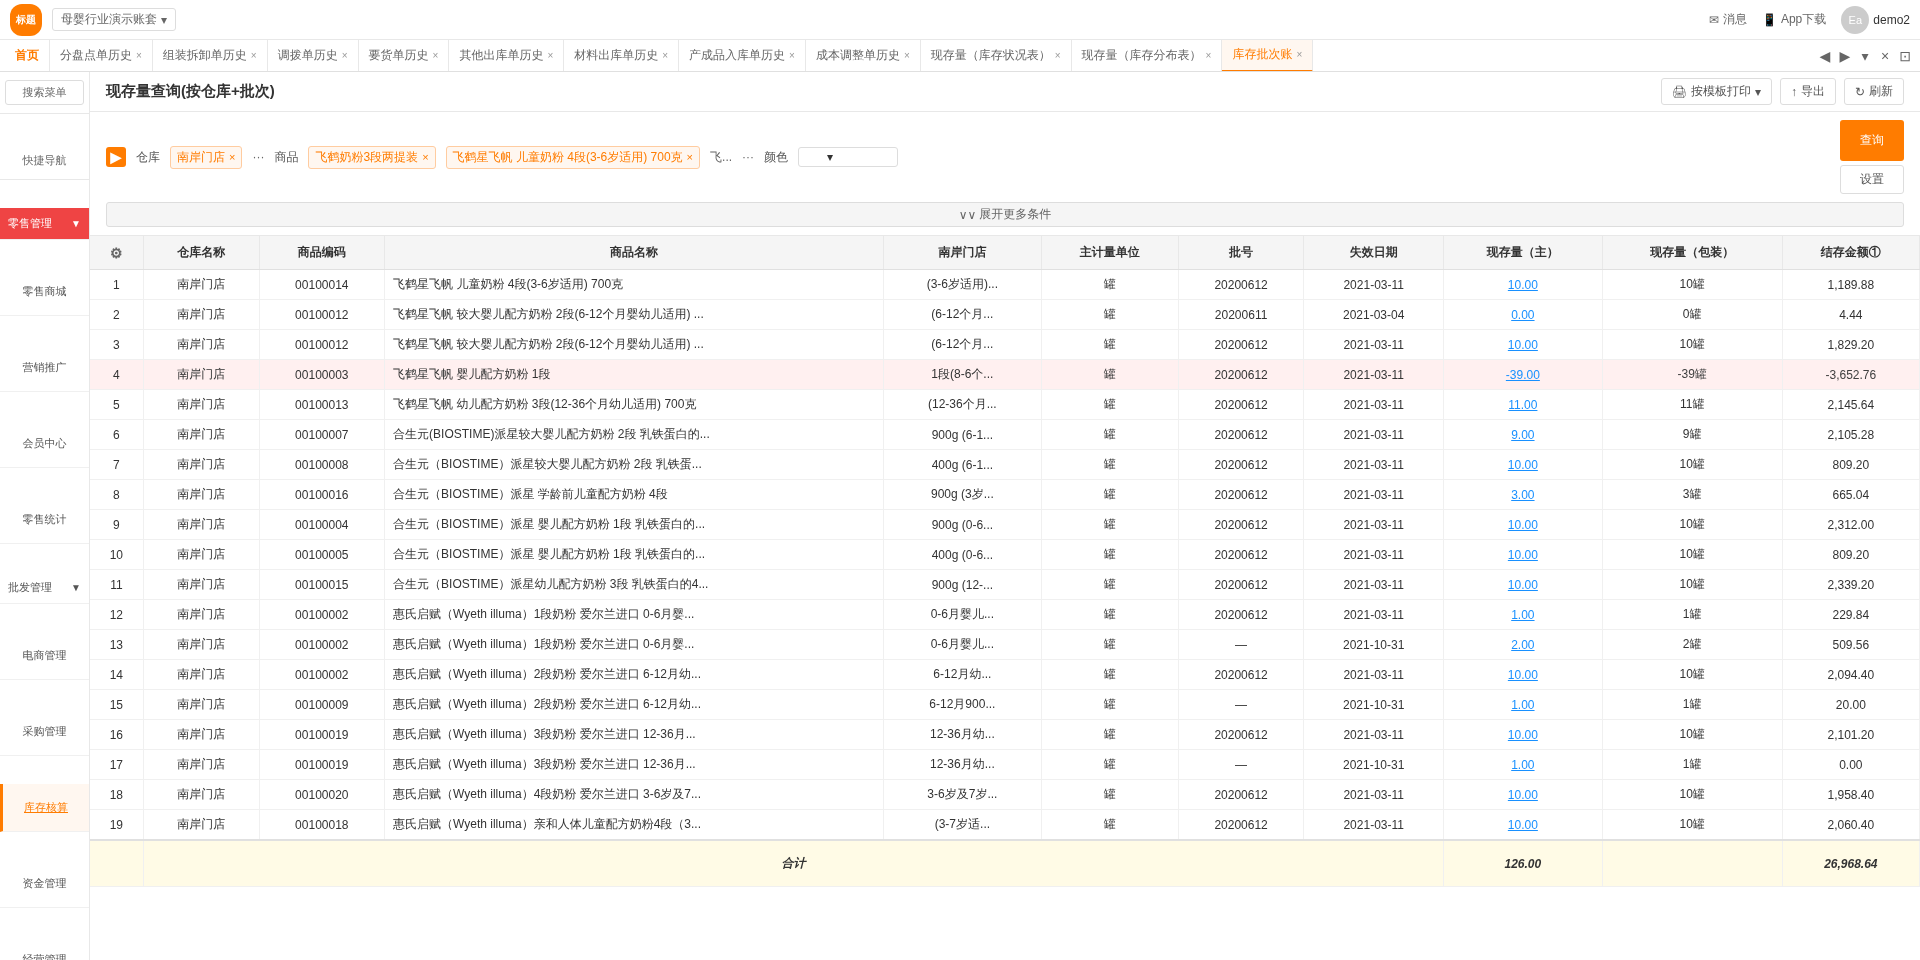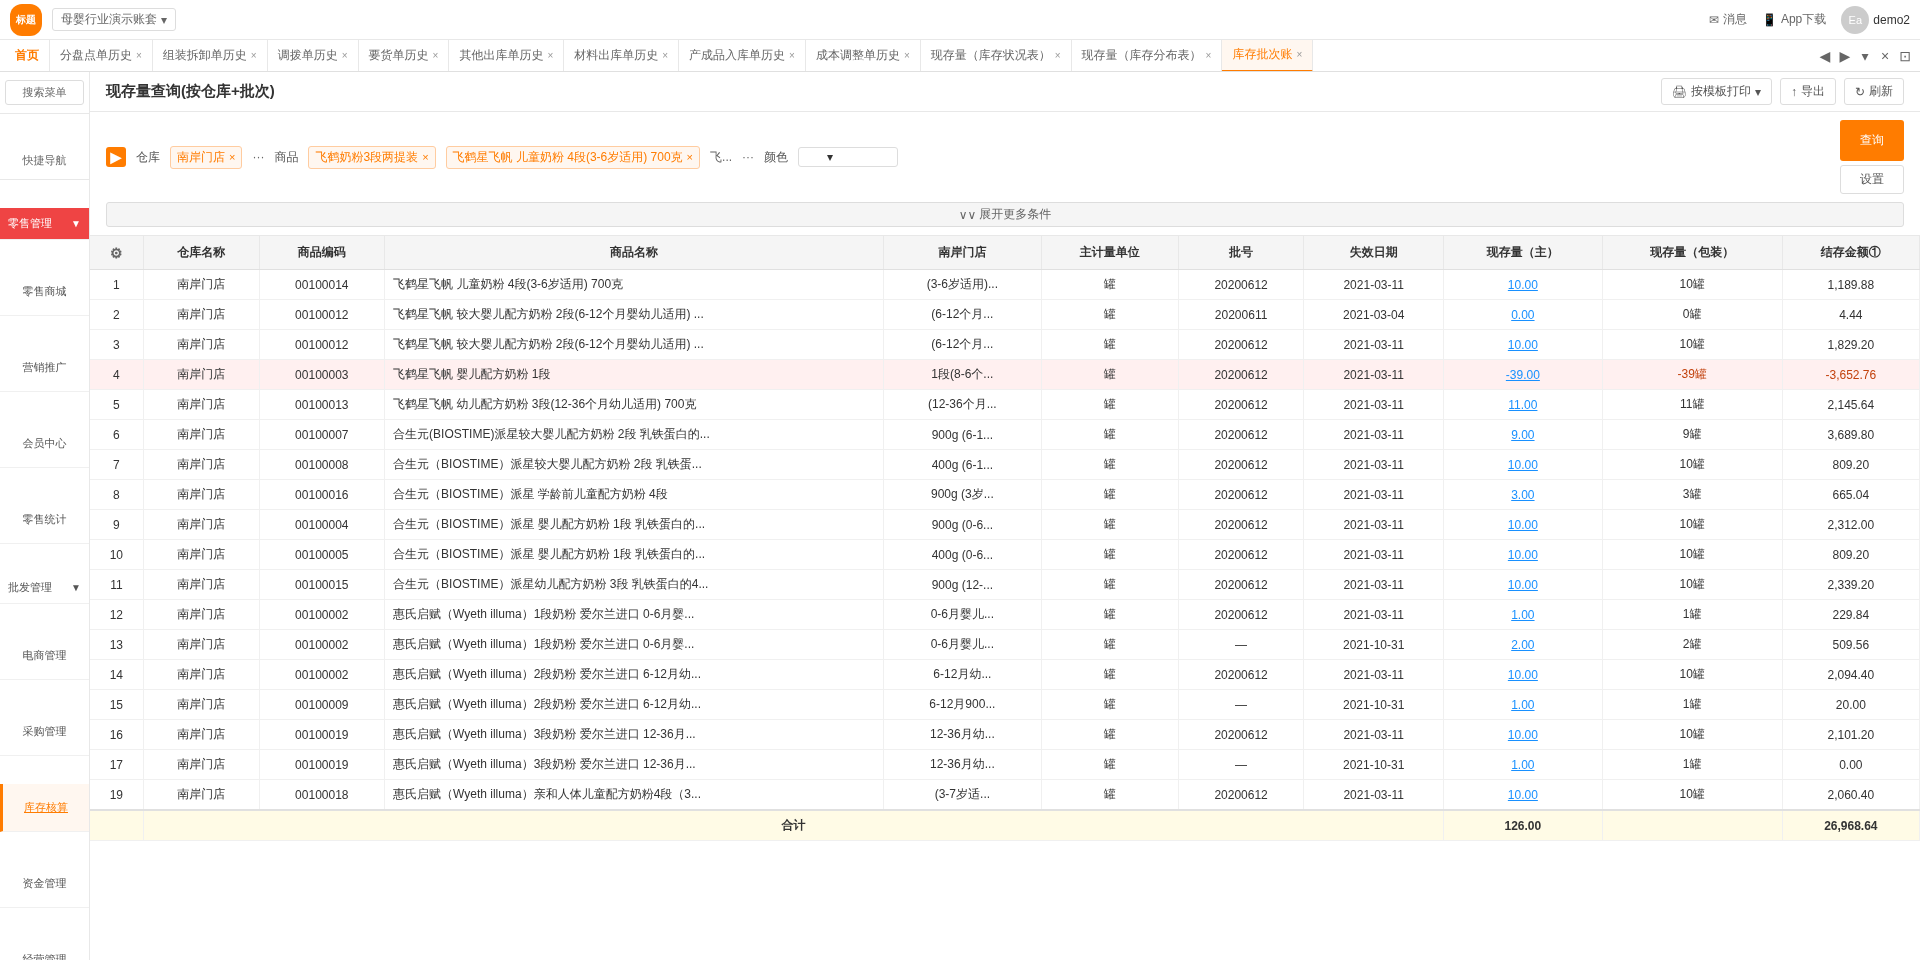--- a/index.html
+++ b/index.html
@@ -60,24 +60,24 @@
 
     
     .table-container { flex: 1; overflow-y: auto; overflow-x: hidden; background: #fff; }
     table { width: 100%; border-collapse: collapse; font-size: 12px; }
     thead tr { background: #f5f5f5; }
     thead th { padding: 8px 8px; text-align: center; font-weight: bold; color: #333; border-bottom: 1px solid #e0e0e0; border-right: 1px solid #e8e8e8; white-space: nowrap; font-size: 12px; }
     tbody tr { border-bottom: 1px solid #f0f0f0; }
     tbody tr.highlight-neg { background: #fff0f0; }
     tbody td { padding: 6px 8px; text-align: center; color: #333; border-right: 1px solid #f0f0f0; white-space: nowrap; font-size: 12px; }
     tbody td.text-left { text-align: left; }
-    .td-neg { color: #c2410c; }
+    .td-neg { color: #404040; }
     .td-link { color: #1890ff; text-decoration: underline; cursor: pointer; }
     .footer-row { background: #fffbe6; font-weight: bold; }
-    .footer-row td { padding: 6px 8px; border-top: 2px solid #e0e0e0; }
+    .footer-row td { padding: 14px 8px; border-top: 2px solid #e0e0e0; font-style: italic; }
     .expand-btn { width: 20px; height: 20px; background: #ff7c00; color: white; border: none; border-radius: 3px; cursor: pointer; font-size: 14px; font-weight: bold; display: flex; align-items: center; justify-content: center; flex-shrink: 0; }
     .icon-gear { font-size: 14px; color: #666; }
 
     
     .table-container::-webkit-scrollbar { width: 6px; }
     .table-container::-webkit-scrollbar-track { background: #f1f1f1; }
     .table-container::-webkit-scrollbar-thumb { background: #ccc; border-radius: 3px; }
 
     .filter-top-row { display: flex; align-items: center; gap: 10px; width: 100%; }
   </style>
@@ -353,21 +353,21 @@
     <td>6</td>
     <td>南岸门店</td>
     <td>00100007</td>
     <td class="text-left" style="max-width:280px; overflow:hidden; text-overflow:ellipsis;">合生元(BIOSTIME)派星较大婴儿配方奶粉 2段 乳铁蛋白的...</td>
     <td>900g (6-1...</td>
     <td>罐</td>
     <td>20200612</td>
     <td>2021-03-11</td>
     <td class="td-link">9.00</td>
     <td class="">9罐</td>
-    <td class="">3,689.80</td>
+    <td class="">2,105.28</td>
   </tr>
             <tr>
     <td>7</td>
     <td>南岸门店</td>
     <td>00100008</td>
     <td class="text-left" style="max-width:280px; overflow:hidden; text-overflow:ellipsis;">合生元（BIOSTIME）派星较大婴儿配方奶粉 2段 乳铁蛋...</td>
     <td>400g (6-1...</td>
     <td>罐</td>
     <td>20200612</td>
     <td>2021-03-11</td>
@@ -497,20 +497,33 @@
     <td>南岸门店</td>
     <td>00100019</td>
     <td class="text-left" style="max-width:280px; overflow:hidden; text-overflow:ellipsis;">惠氏启赋（Wyeth illuma）3段奶粉 爱尔兰进口 12-36月...</td>
     <td>12-36月幼...</td>
     <td>罐</td>
     <td>—</td>
     <td>2021-10-31</td>
     <td class="td-link">1.00</td>
     <td class="">1罐</td>
     <td class="">0.00</td>
+  </tr>
+            <tr>
+    <td>18</td>
+    <td>南岸门店</td>
+    <td>00100020</td>
+    <td class="text-left" style="max-width:280px; overflow:hidden; text-overflow:ellipsis;">惠氏启赋（Wyeth illuma）4段奶粉 爱尔兰进口 3-6岁及7...</td>
+    <td>3-6岁及7岁...</td>
+    <td>罐</td>
+    <td>20200612</td>
+    <td>2021-03-11</td>
+    <td class="td-link">10.00</td>
+    <td class="">10罐</td>
+    <td class="">1,958.40</td>
   </tr>
             <tr>
     <td>19</td>
     <td>南岸门店</td>
     <td>00100018</td>
     <td class="text-left" style="max-width:280px; overflow:hidden; text-overflow:ellipsis;">惠氏启赋（Wyeth illuma）亲和人体儿童配方奶粉4段（3...</td>
     <td>(3-7岁适...</td>
     <td>罐</td>
     <td>20200612</td>
     <td>2021-03-11</td>

